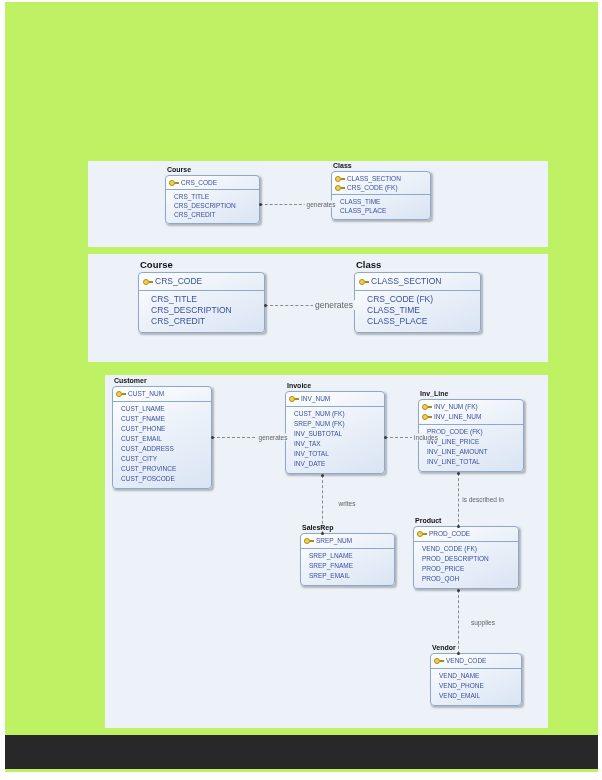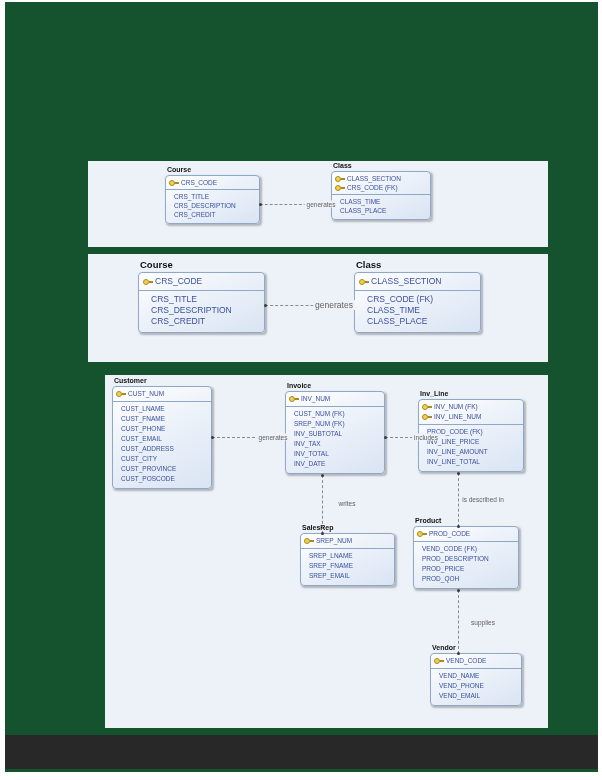--- a/index.html
+++ b/index.html
@@ -1,21 +1,21 @@
 <!DOCTYPE html>
 <html><head>
 <meta charset="utf-8">
 <style>
   html,body{margin:0;padding:0;}
   body{
     width:602px;height:780px;position:relative;overflow:hidden;
     background:#ffffff;
     font-family:"Liberation Sans","DejaVu Sans",sans-serif;
   }
-  .canvas{position:absolute;left:5px;top:2px;width:593px;height:770px;background:#14532d;}
+  .canvas{position:absolute;left:5px;top:2px;width:593px;height:770px;background:#bef264;}
   .bottom-strip{position:absolute;left:0;top:733px;width:593px;height:34px;background:#282828;}
 
   .panel{position:absolute;background:#edf2f9;}
   .panel.p1{left:83px;top:159px;width:460px;height:86px;}
   .panel.p2{left:83px;top:252px;width:460px;height:108px;}
   .panel.p3{left:100px;top:373px;width:443px;height:353px;}
 
   .entity{position:absolute;}
   .entity-title{font-weight:bold;color:#111;margin:0 0 2px 2px;white-space:nowrap;}
   .entity-box{

